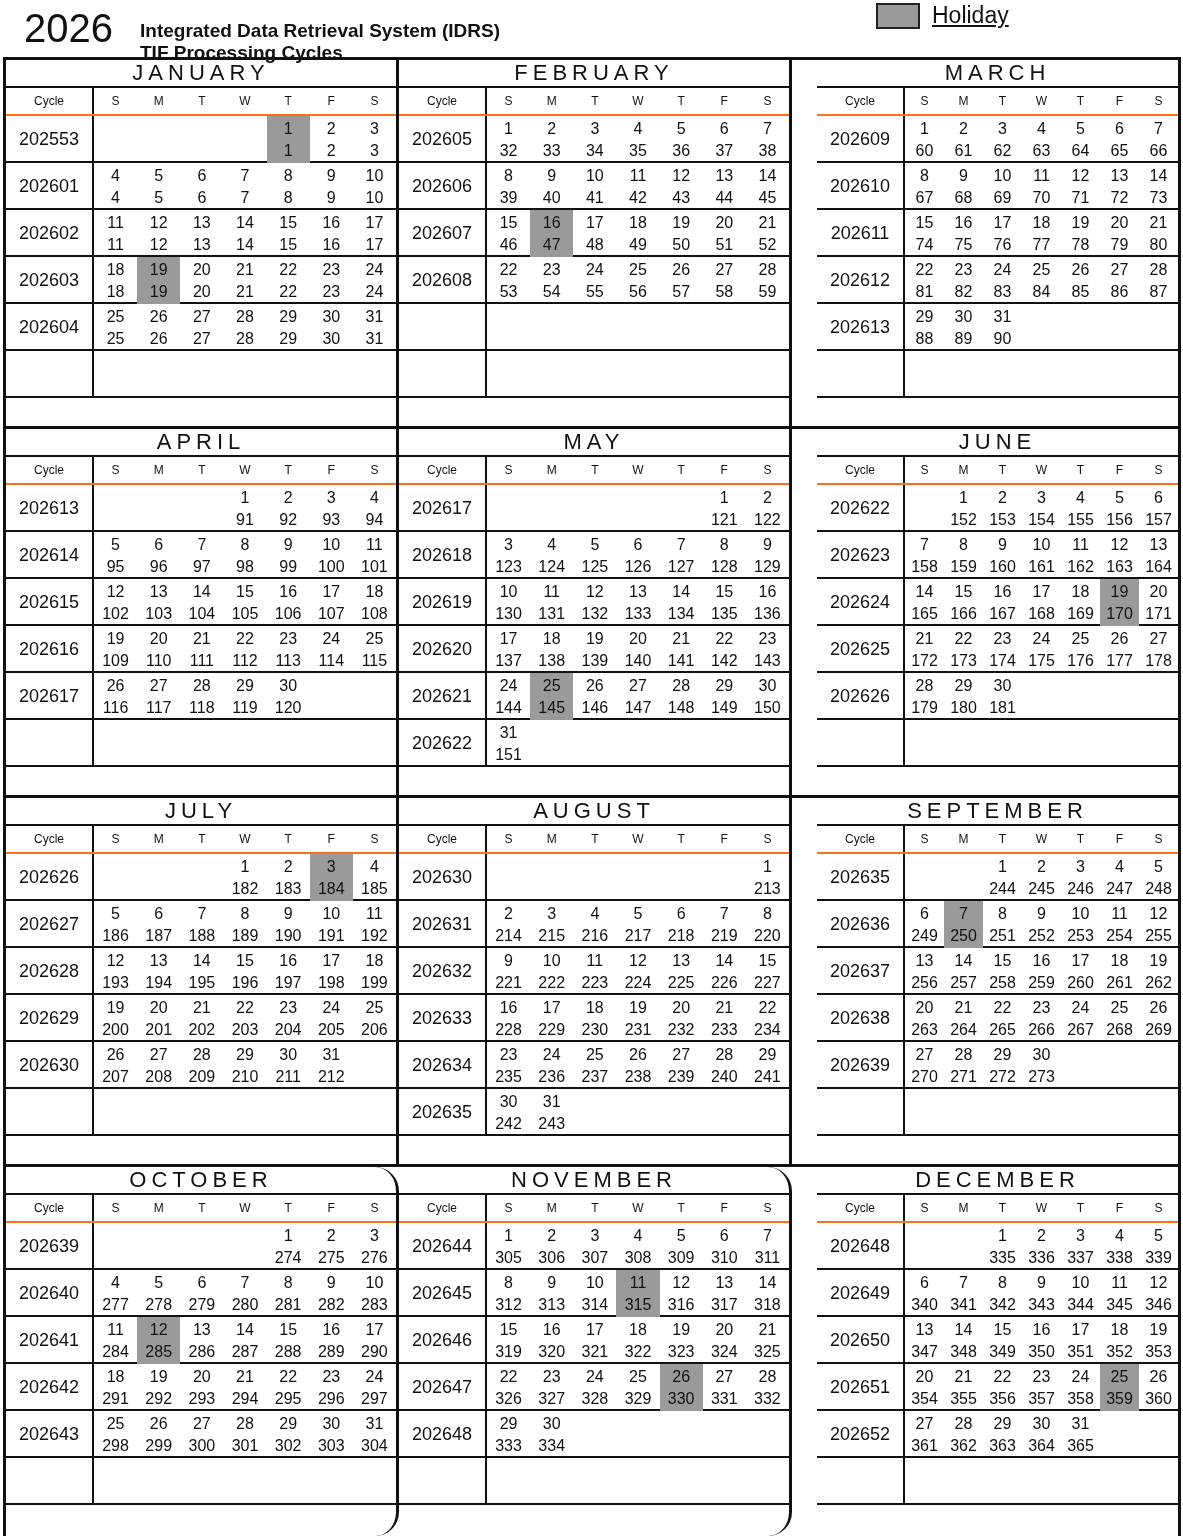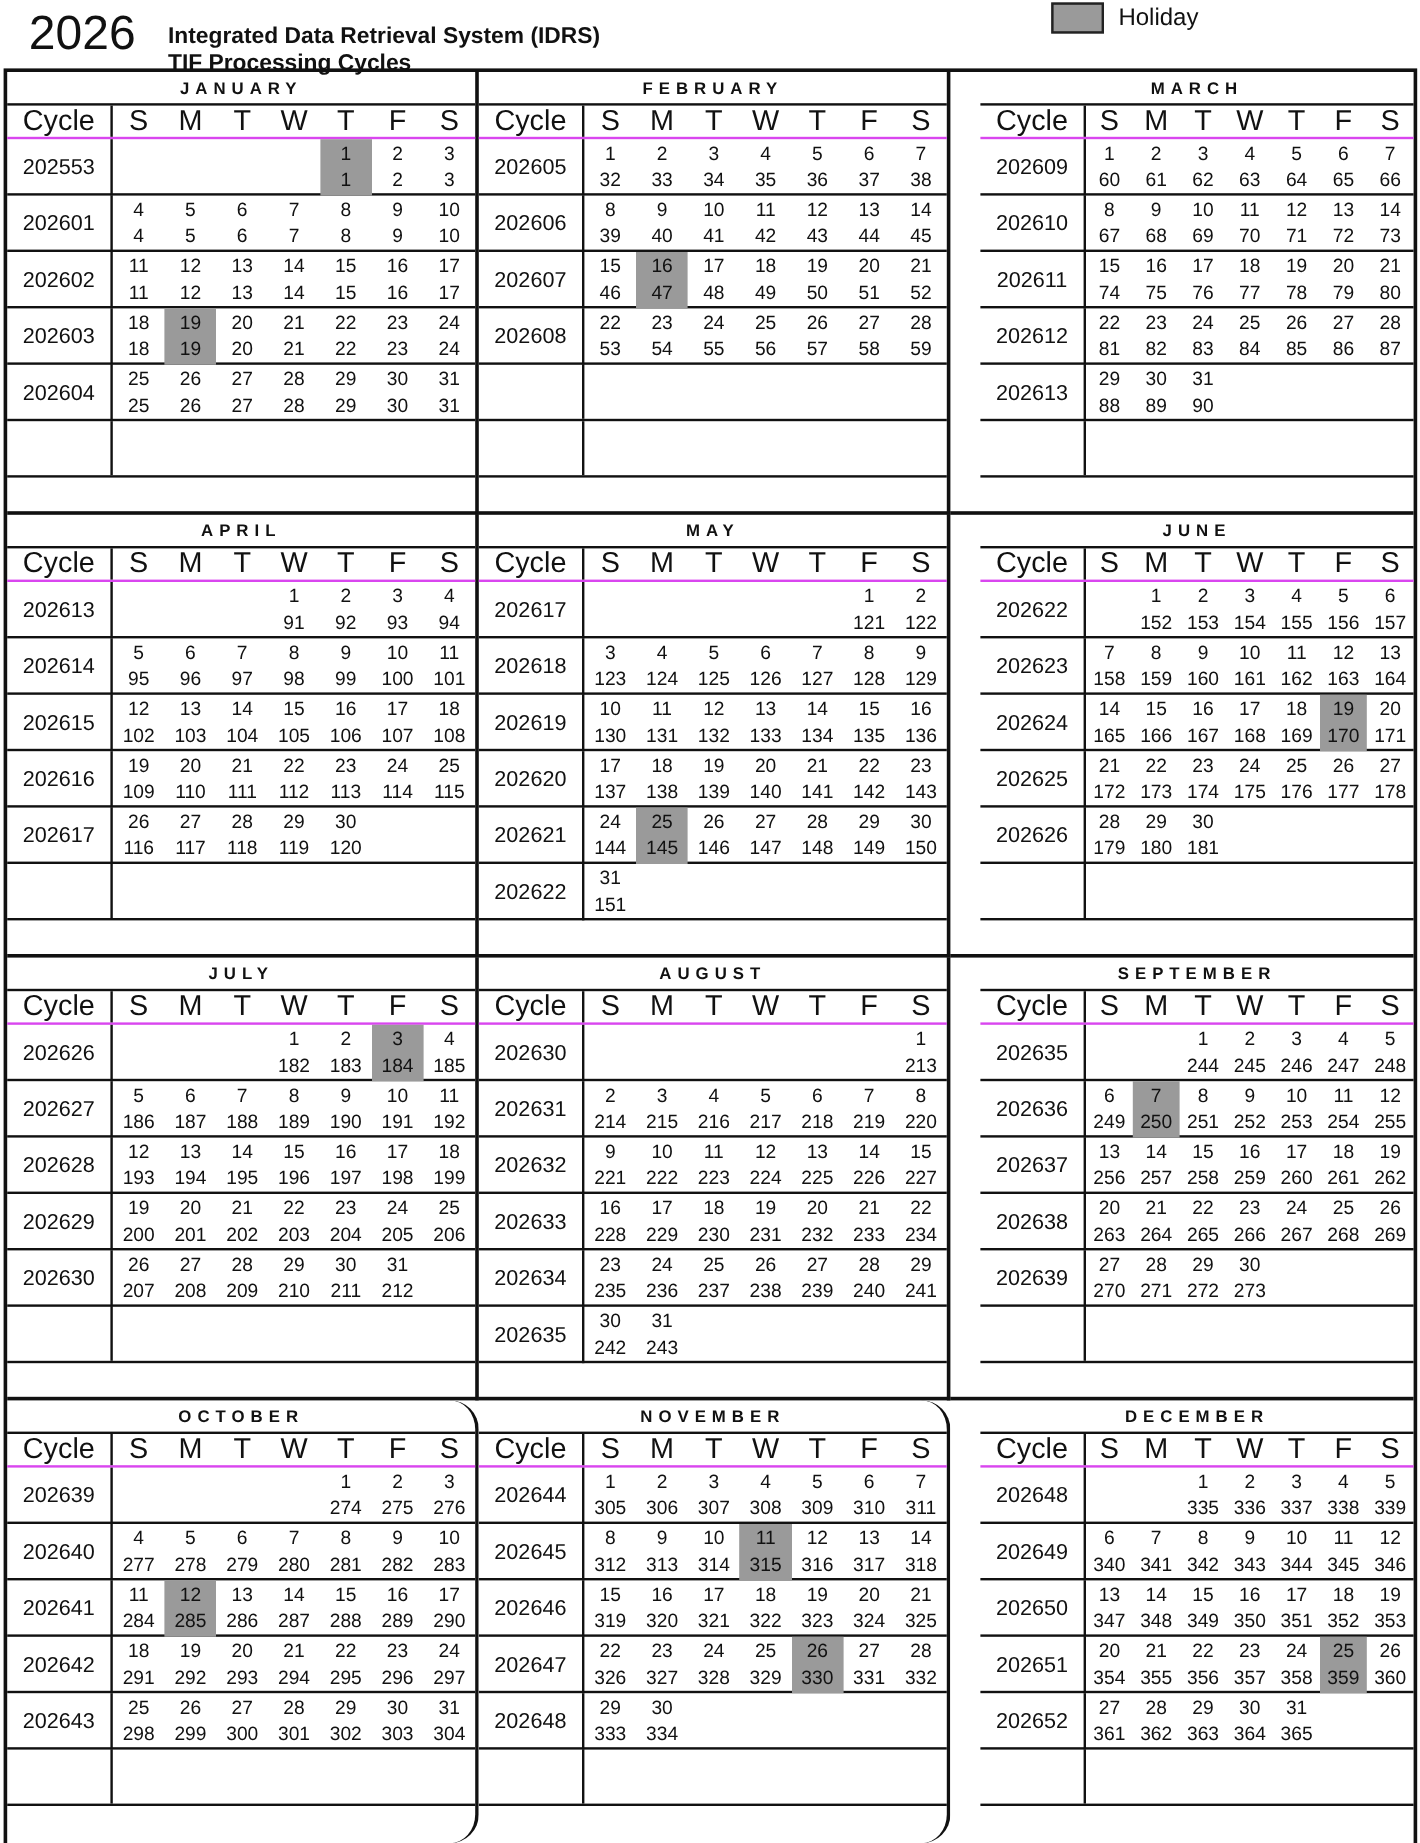--- a/index.html
+++ b/index.html
@@ -2,27 +2,27 @@
 <html><head>
 <meta charset="utf-8">
 <style>
   html, body { margin:0; padding:0; background:#fff; }
   body { width:1183px; height:1536px; position:relative; font-family:"Liberation Sans", sans-serif; color:#111; overflow:hidden; }
   .header { position:absolute; left:0; top:0; width:958px; height:56px; }
   .year { position:absolute; left:24px; top:4px; font-size:40px; line-height:48px; }
   .titles { position:absolute; left:140px; top:20px; font-weight:bold; font-size:19px; line-height:22px; }
   .legend { position:absolute; left:876px; top:2px; display:flex; align-items:center; }
   .legend-swatch { width:44px; height:26px; background:#9a9a9a; border:2px solid #222; box-sizing:border-box; }
-  .legend-label { margin-left:12px; font-size:20px; }
+  .legend-label { margin-left:12px; font-size:23px;text-decoration:underline; }
   .grid { position:absolute; left:3px; top:57px; width:1178px; border:3px solid #111; box-sizing:border-box; display:grid; grid-template-columns:393px 393px 386px; }
   .month { box-sizing:border-box; border-right:3px solid #111; border-bottom:3px solid #111; height:369px; position:relative; }
   .month.col-last { border-right:none;padding-left:25px; }
   .month.row-last { border-bottom:none;border-radius:24px; }
-  .month-name { height:26px; line-height:26px; text-align:center; font-weight:bold; letter-spacing:5px; font-size:14px; border-bottom:2px solid #111; }
-  .head-row { display:grid; grid-template-columns:88px repeat(7, 1fr); height:26px; line-height:26px; font-size:24px; border-bottom:2px solid #d946ef; }
+  .month-name { height:26px; line-height:26px; text-align:center; font-weight:normal; letter-spacing:5px; font-size:22px; border-bottom:2px solid #111; }
+  .head-row { display:grid; grid-template-columns:88px repeat(7, 1fr); height:26px; line-height:26px; font-size:12px; border-bottom:2px solid #f97316; }
   .head-row .cyc { text-align:center; border-right:2px solid #111; }
   .head-row .dow { text-align:center; }
   .week { display:grid; grid-template-columns:88px repeat(7, 1fr); height:47px; border-bottom:2px solid #111; box-sizing:border-box; }
   .week .cyc { text-align:center; line-height:47px; font-size:18px; border-right:2px solid #111; }
   .day { text-align:center; font-size:16px; display:flex; flex-direction:column; justify-content:center; line-height:22px; }
   .day.holiday { background:#9a9a9a; }
   .spacer { height:26px; }
 </style>
 </head>
 <body>

